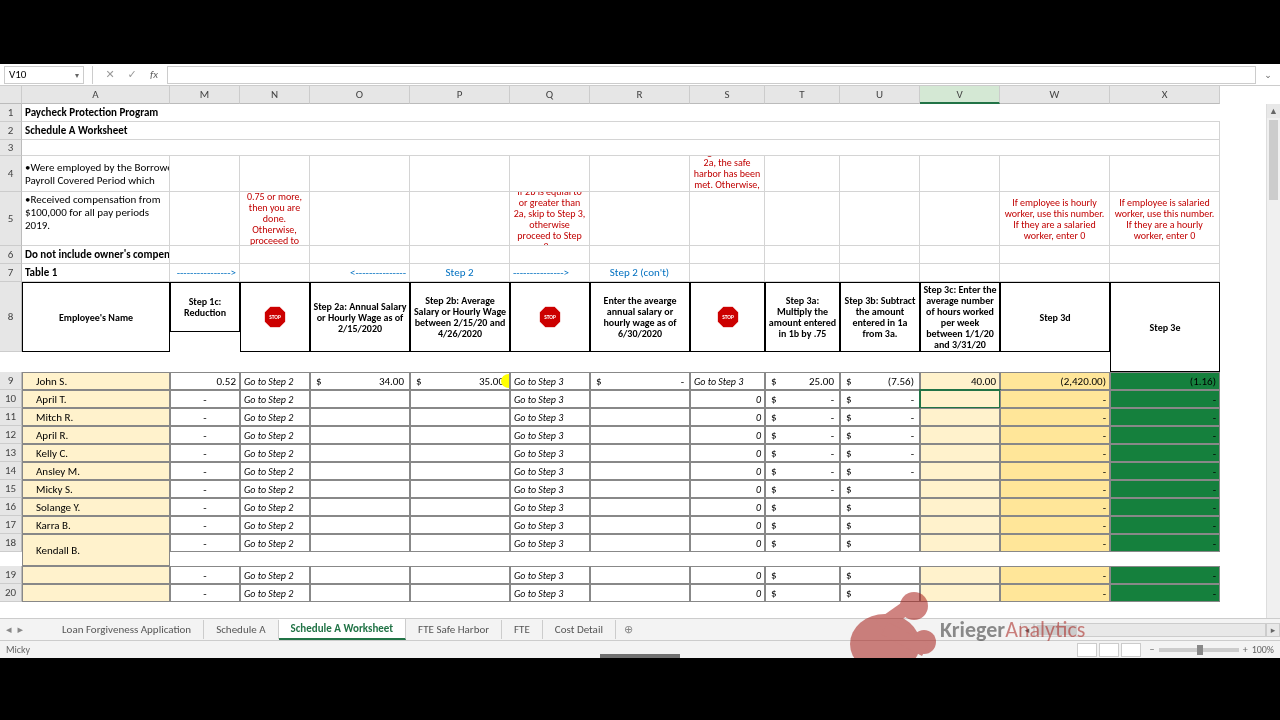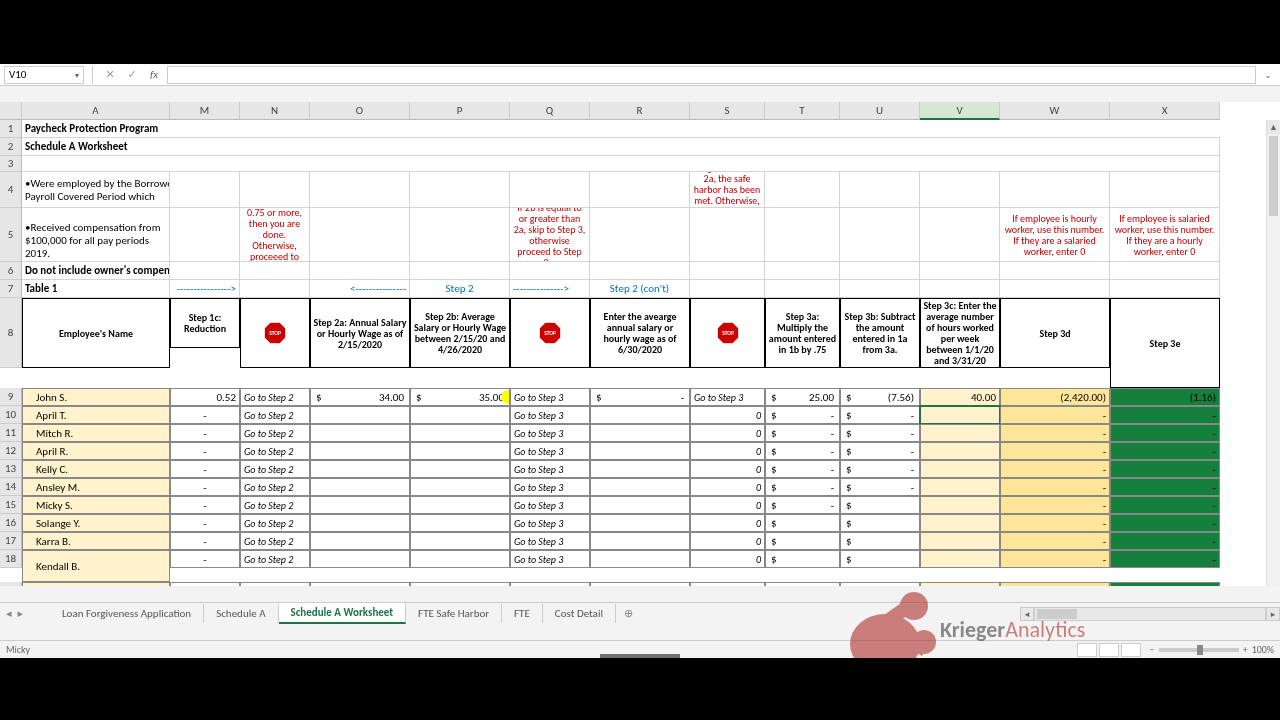--- a/index.html
+++ b/index.html
@@ -1,20 +1,20 @@
 <!DOCTYPE html>
 <html><head>
 <meta charset="utf-8">
 <style>
 * { box-sizing: border-box; margin: 0; padding: 0; }
 body { font-family: Calibri, Arial, sans-serif; font-size: 11px; background: #fff; overflow: hidden; width: 1280px; height: 720px; position: relative; }
 .black-bar { background: #000; width: 100%; }
 .black-top { height: 64px; }
 .black-bottom { height: 62px; position: absolute; bottom: 0; }
-.app { position: absolute; top: 64px; left: 0; right: 0; bottom: 62px; background: #f3f3f3; display: flex; flex-direction: column; gap: 16px; }
+.app { position: absolute; top: 64px; left: 0; right: 0; bottom: 62px; background: #f3f3f3; display: flex; flex-direction: column; }
 .namebox-row { display: flex; align-items: center; height: 22px; background: #fff; border-bottom: 1px solid #ccc; padding: 2px 4px; gap: 4px; }
 .namebox { width: 80px; height: 18px; border: 1px solid #ccc; font-size: 11px; padding: 0 4px; display: flex; align-items: center; justify-content: space-between; background: #fff; }
 .namebox .dd { font-size: 8px; color: #666; }
 .fxsep { width: 1px; height: 18px; background: #ccc; margin: 0 4px; }
 .fxbtn { width: 18px; height: 18px; display: flex; align-items: center; justify-content: center; color: #999; font-size: 11px; }
 .fxbtn.fx { font-style: italic; color: #666; }
 .formula-bar { flex: 1; height: 18px; border: 1px solid #ccc; background: #fff; }
 .fbar-expand { width: 16px; color: #666; text-align: center; font-size: 9px; }
 .sheet-area { flex: 1; position: relative; overflow: hidden; background: #fff; }
 .grid { display: grid; grid-template-columns: 22px 148px 70px 70px 100px 100px 80px 100px 75px 75px 80px 80px 110px 110px 100px; font-size: 11px; }
@@ -132,21 +132,21 @@
       <div class="cell" style="height:36px"></div>
       <div class="cell red center" style="height:36px;white-space:normal;">If 2c is equal to or greater than 2a, the safe harbor has been met. Otherwise, proceed to Step 3</div>
       <div class="cell" style="height:36px"></div>
       <div class="cell" style="height:36px"></div>
       <div class="cell" style="height:36px"></div>
       <div class="cell" style="height:36px"></div>
       <div class="cell" style="height:36px"></div>
       <div></div>
 
       <div class="rh" style="height:54px">5</div>
-      <div class="cell" style="height:54px;flex-direction:column;align-items:flex-start;justify-content:flex-end;">
+      <div class="cell" style="height:54px;flex-direction:column;align-items:flex-start;justify-content:flex-start;">
         <span>•Received compensation from</span>
           <span>$100,000 for all pay periods</span>
           <span>2019.</span>
       </div>
       <div class="cell" style="height:54px"></div>
       <div class="cell red center" style="height:54px;white-space:normal;">If Step 1c is 0.75 or more, then you are done. Otherwise, proceeed to Step 2.</div>
       <div class="cell" style="height:54px"></div>
       <div class="cell" style="height:54px"></div>
       <div class="cell red center" style="height:54px;white-space:normal;">If 2b is equial to or greater than 2a, skip to Step 3, otherwise proceed to Step 2c.</div>
       <div class="cell" style="height:54px"></div>

